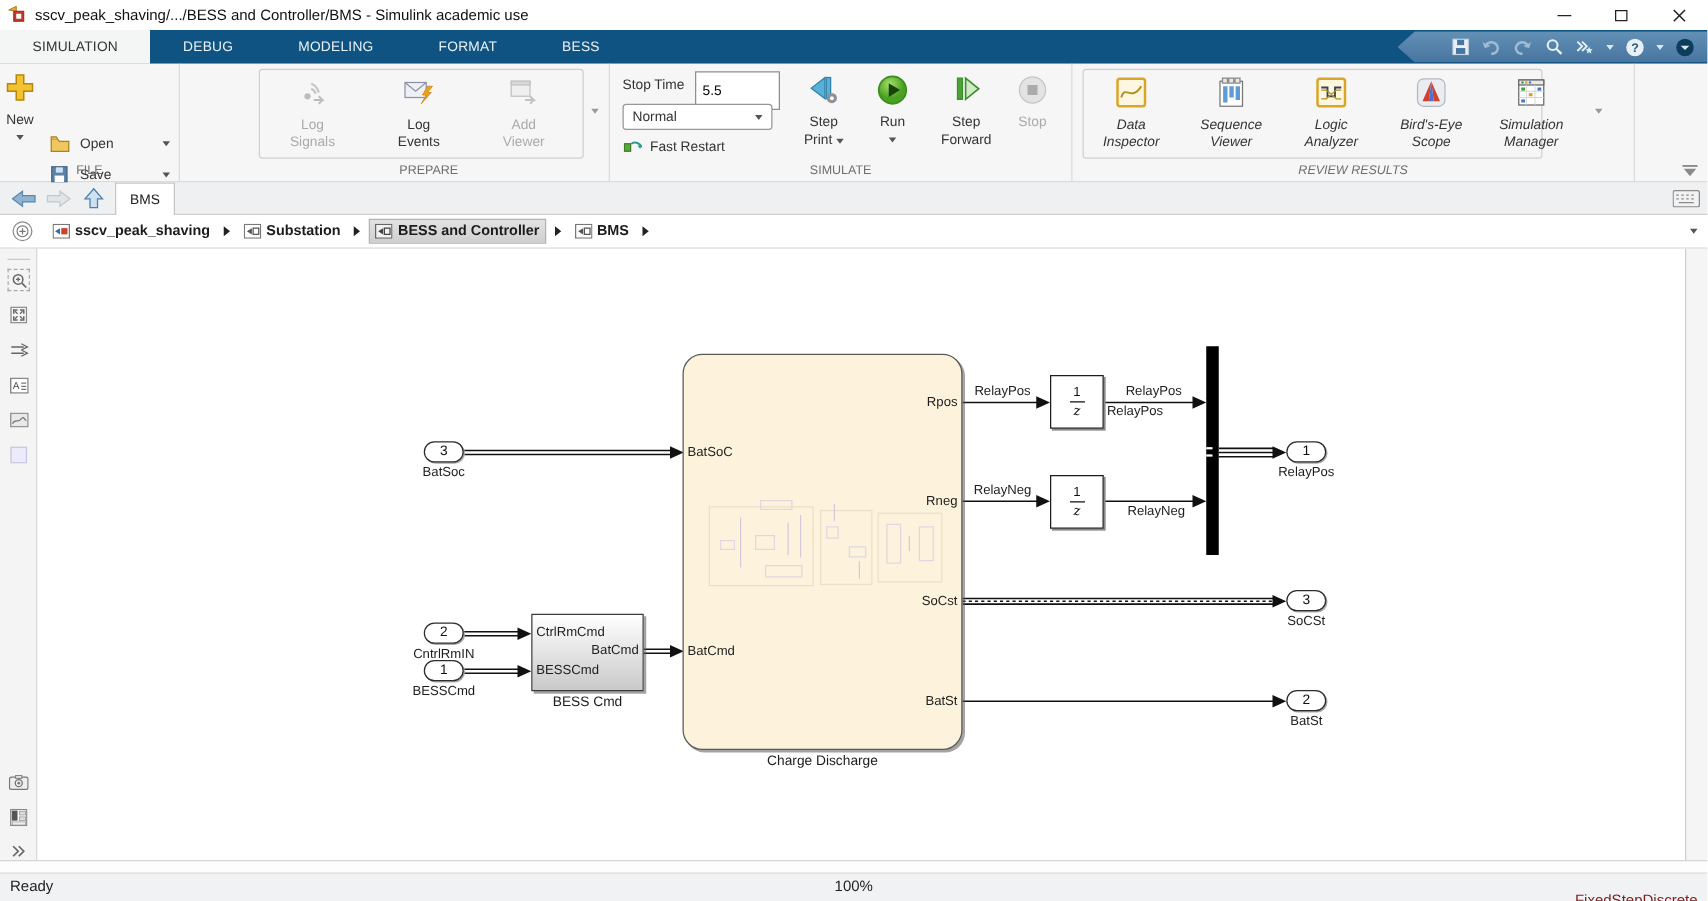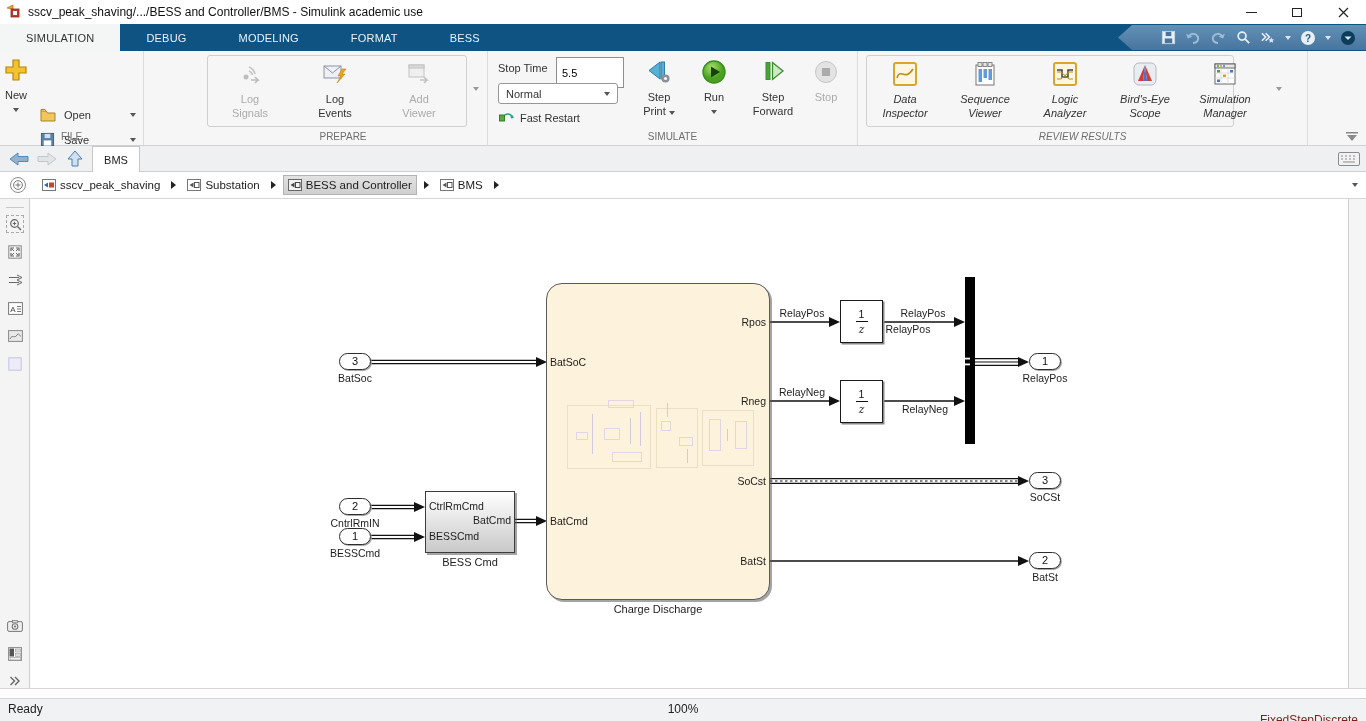--- a/index.html
+++ b/index.html
@@ -44,21 +44,21 @@
   
   .docbar { position:absolute; left:0; top:146px; width:1366px; height:26px; background:#eff0f1; border-bottom:1px solid #cfcfcf; }
   .navbtn { position:absolute; top:3px; width:22px; height:19px; display:flex; align-items:center; justify-content:center; }
   .doctab { position:absolute; left:92px; top:0; width:48px; height:26px; background:#fff; border:1px solid #c6c6c6; border-bottom:none; display:flex; align-items:center; justify-content:center; font-size:11px; color:#222; }
   .kbd-ic { position:absolute; right:6px; top:6px; }
 
   
   .crumbbar { position:absolute; left:0; top:172px; width:1366px; height:27px; background:#fff; border-bottom:1px solid #d6d6d6; display:flex; align-items:center; }
   .crumb-expand { position:absolute; left:10px; top:5px; width:16px; height:16px; border:1px solid #8a8a8a; border-radius:50%; display:flex; align-items:center; justify-content:center; }
   .crumbs { position:absolute; left:38px; top:0; height:26px; display:flex; align-items:center; font-size:11.5px; color:#1c1c1c; }
-  .crumb { display:flex; align-items:center; gap:4px; padding:3px 4px; }
+  .crumb { display:flex; align-items:center; gap:4px; padding:3px 4px;font-weight:bold; }
   .crumb.hl { background:linear-gradient(#e2e2e2,#cfcfcf); border:1px solid #b3b3b3; }
   .csep { width:0; height:0; border-top:4px solid transparent; border-bottom:4px solid transparent; border-left:5px solid #222; margin:0 7px; }
   .crumb-caret { position:absolute; right:8px; top:11px; }
 
   
   .main { position:absolute; left:0; top:199px; width:1366px; height:489px; }
   .palette { position:absolute; left:0; top:0; width:30px; height:489px; background:#f4f4f4; border-right:1px solid #cfcfcf; }
   .pal-ic { position:absolute; left:6px; width:18px; height:18px; display:flex; align-items:center; justify-content:center; }
   .pal-div { position:absolute; left:6px; width:18px; height:1px; background:#c9c9c9; }
   .canvas { position:absolute; left:30px; top:0; width:1318px; height:489px; background:#fff; }

